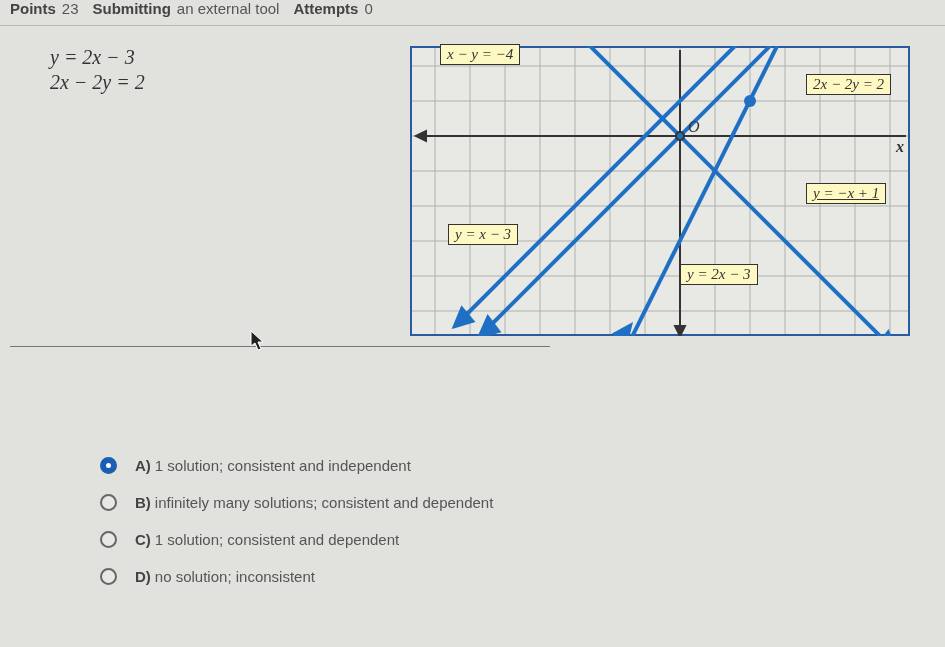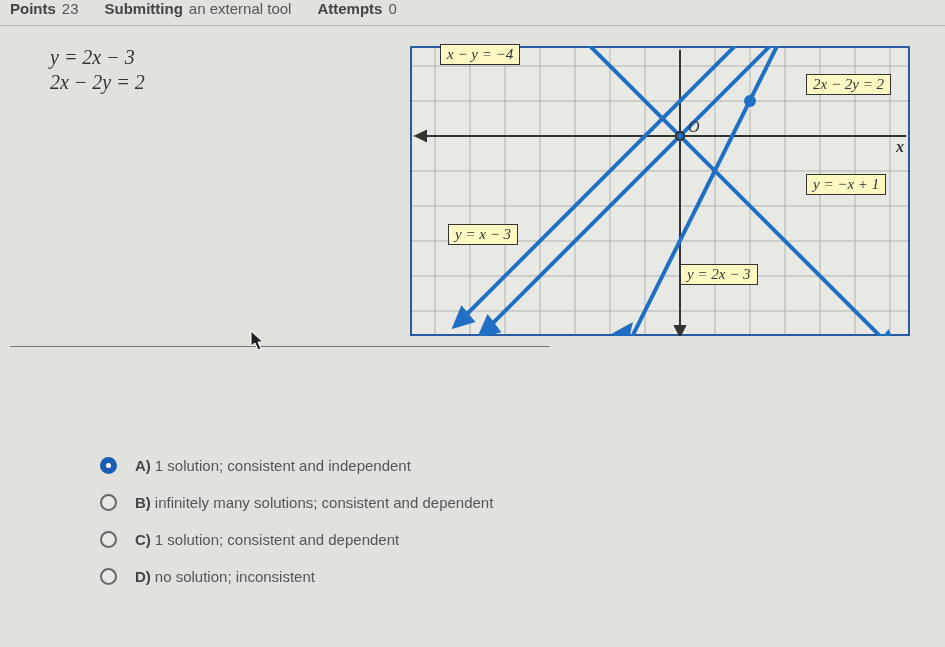--- a/index.html
+++ b/index.html
@@ -6,21 +6,21 @@
   body {
     font-family: Arial, Helvetica, sans-serif;
     background: #e1e2dd;
     width: 945px;
     height: 647px;
     overflow: hidden;
     color: #333;
   }
   .header {
     display: flex;
-    gap: 26px;
+    gap: 14px;
     padding: 0 10px 8px 10px;
     font-size: 15px;
     align-items: flex-start;
   }
   .header .label { font-weight: bold; color: #444; }
   .header .value { color: #555; margin-left:6px; }
   .divider {
     border: none;
     border-top: 1px solid #b7b8b3;
     margin: 0;
@@ -168,21 +168,21 @@
 
       <circle cx="270" cy="90" r="4" fill="none" stroke="#333" stroke-width="2"></circle>
       <text x="278" y="86" font-family="Times New Roman" font-style="italic" font-size="16" fill="#333">O</text>
       <text x="486" y="106" font-family="Times New Roman" font-style="italic" font-weight="bold" font-size="16" fill="#333">x</text>
 
       <circle cx="340" cy="55" r="6" fill="#1f6fc5"></circle>
     </svg>
 
     <div class="eq-label" style="left:30px; top:-2px;">x − y = −4</div>
     <div class="eq-label" style="left:396px; top:28px;">2x − 2y = 2</div>
-    <div class="eq-label" style="left:396px; top:128px;">y = −x + 1</div>
+    <div class="eq-label" style="left:396px; top:137px;text-decoration:underline;">y = −x + 1</div>
     <div class="eq-label" style="left:270px; top:218px;">y = 2x − 3</div>
     <div class="eq-label" style="left:38px; top:178px;">y = x − 3</div>
   </div>
 </div>
 
 <hr class="divider2">
 
 <div class="cursor">
   <svg width="16" height="22" viewBox="0 0 16 22">
     <path d="M1 1 L1 16 L5 13 L8 20 L11 19 L8 12 L13 12 Z" fill="#222" stroke="#fff" stroke-width="1"></path>

